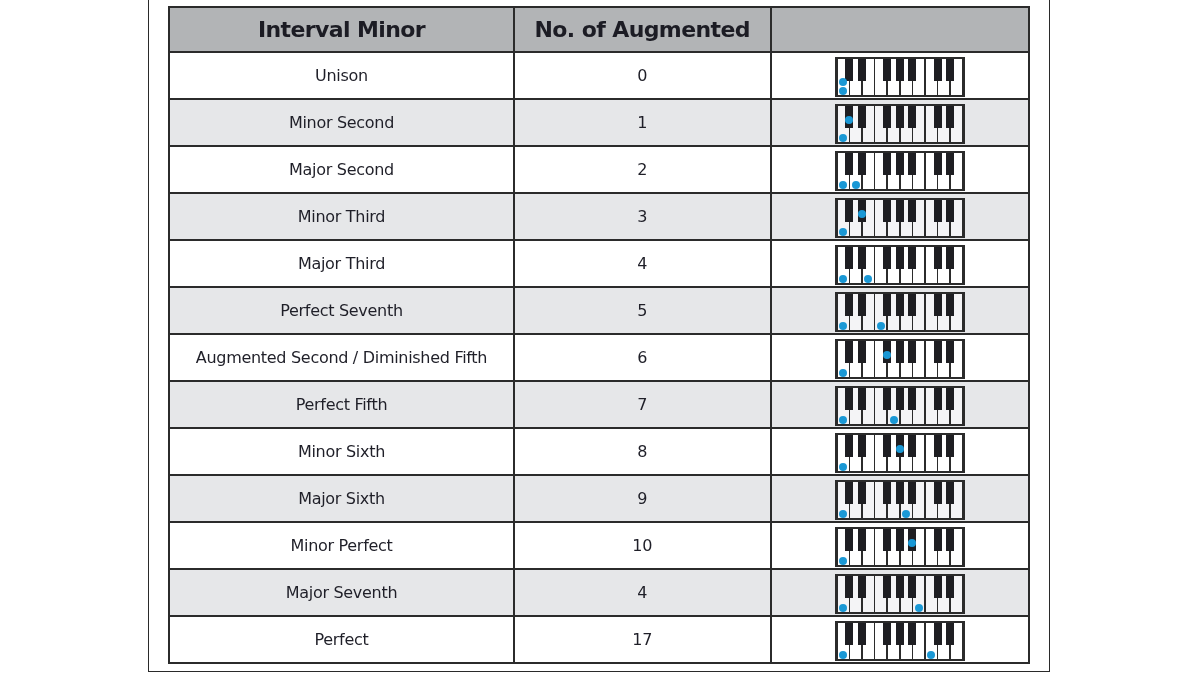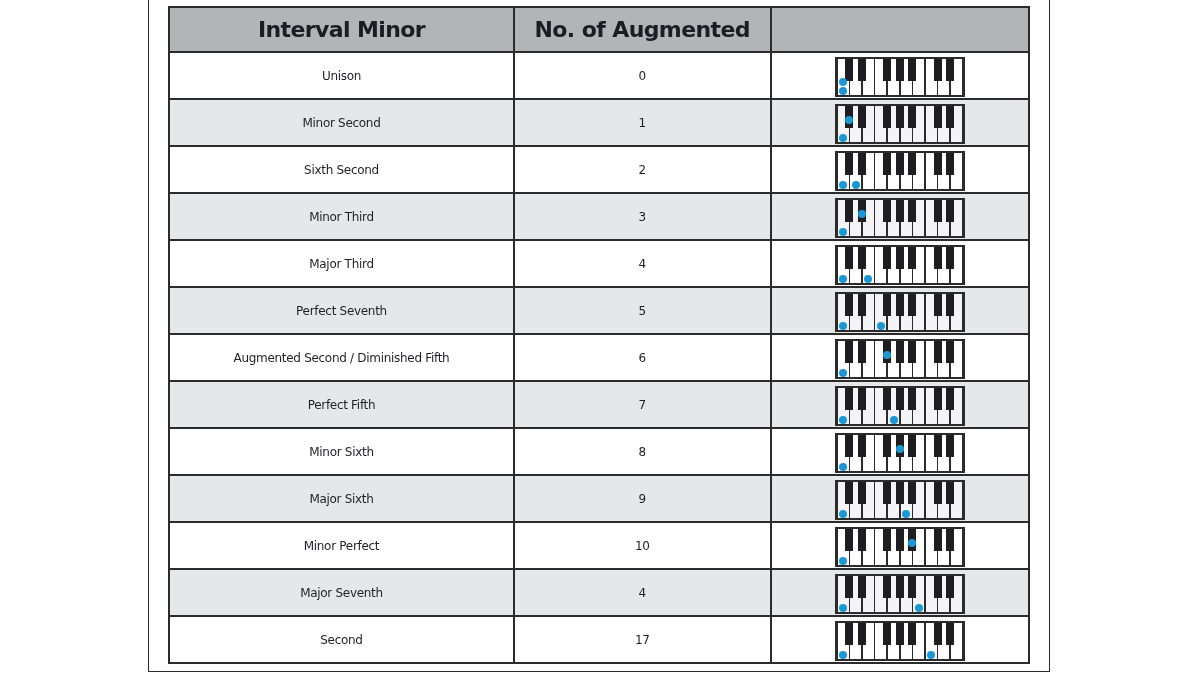--- a/index.html
+++ b/index.html
@@ -1,21 +1,21 @@
 <!DOCTYPE html>
 <html><head>
 <meta charset="utf-8">
 <style>
   html, body { margin:0; padding:0; background:#ffffff; }
   body { width:1200px; height:675px; position:relative; overflow:hidden; font-family:"DejaVu Sans", sans-serif; }
   .frame { position:absolute; left:148px; top:-2px; width:902px; height:674px; border:1px solid #2a2a2a; box-sizing:border-box; background:#fff; }
   table.iv { position:absolute; left:168px; top:6px; width:862px; border-collapse:collapse; }
   table.iv th, table.iv td { border:2px solid #2b2b2b; text-align:center; padding:0; }
   table.iv th { background:#b2b4b6; height:43px; font-size:22px; font-weight:bold; color:#1c1c24; letter-spacing:-0.6px; }
-  table.iv td { height:45px; font-size:12px; color:#1f1f28; letter-spacing:-0.3px; }
+  table.iv td { height:45px; font-size:16px; color:#1f1f28; letter-spacing:-0.3px; }
   table.iv tr.alt td { background:#e6e7e9; }
   .c1 { width:344px; } .c2 { width:255px; } .c3 { width:257px; }
   .kb { display:inline-block; position:relative; width:130px; height:40px; border:2px solid #2b2b2b; box-sizing:border-box; background:#2b2b2b; vertical-align:middle; margin-top:2px; }
   .wk { position:absolute; top:0; bottom:0; width:11px; background:#ffffff; }
   tr.alt .wk { background:#f4f4f6; }
   .bk { position:absolute; top:0; height:22px; width:8px; background:#1e1e22; }
   .dot { position:absolute; width:8px; height:8px; border-radius:50%; background:#1a98d5; }
 </style>
 </head>
 <body>
@@ -35,21 +35,21 @@
         <td>Unison</td>
         <td>0</td>
         <td><div class="kb"><div class="wk" style="left: 0.8px;"></div><div class="wk" style="left: 13.4px;"></div><div class="wk" style="left: 26px;"></div><div class="wk" style="left: 38.6px;"></div><div class="wk" style="left: 51.2px;"></div><div class="wk" style="left: 63.8px;"></div><div class="wk" style="left: 76.4px;"></div><div class="wk" style="left: 89px;"></div><div class="wk" style="left: 101.6px;"></div><div class="wk" style="left: 114.2px;"></div><div class="bk" style="left: 8.6px;"></div><div class="bk" style="left: 21.2px;"></div><div class="bk" style="left: 46.4px;"></div><div class="bk" style="left: 59px;"></div><div class="bk" style="left: 71.6px;"></div><div class="bk" style="left: 96.8px;"></div><div class="bk" style="left: 109.4px;"></div><div class="dot" style="left: 2.5px; top: 19px;"></div><div class="dot" style="left: 2.5px; top: 28px;"></div></div></td>
       </tr>
       <tr class="alt">
         <td>Minor Second</td>
         <td>1</td>
         <td><div class="kb"><div class="wk" style="left: 0.8px;"></div><div class="wk" style="left: 13.4px;"></div><div class="wk" style="left: 26px;"></div><div class="wk" style="left: 38.6px;"></div><div class="wk" style="left: 51.2px;"></div><div class="wk" style="left: 63.8px;"></div><div class="wk" style="left: 76.4px;"></div><div class="wk" style="left: 89px;"></div><div class="wk" style="left: 101.6px;"></div><div class="wk" style="left: 114.2px;"></div><div class="bk" style="left: 8.6px;"></div><div class="bk" style="left: 21.2px;"></div><div class="bk" style="left: 46.4px;"></div><div class="bk" style="left: 59px;"></div><div class="bk" style="left: 71.6px;"></div><div class="bk" style="left: 96.8px;"></div><div class="bk" style="left: 109.4px;"></div><div class="dot" style="left: 2.5px; top: 28px;"></div><div class="dot" style="left: 8.6px; top: 10px;"></div></div></td>
       </tr>
       <tr>
-        <td>Sixth Second</td>
+        <td>Major Second</td>
         <td>2</td>
         <td><div class="kb"><div class="wk" style="left: 0.8px;"></div><div class="wk" style="left: 13.4px;"></div><div class="wk" style="left: 26px;"></div><div class="wk" style="left: 38.6px;"></div><div class="wk" style="left: 51.2px;"></div><div class="wk" style="left: 63.8px;"></div><div class="wk" style="left: 76.4px;"></div><div class="wk" style="left: 89px;"></div><div class="wk" style="left: 101.6px;"></div><div class="wk" style="left: 114.2px;"></div><div class="bk" style="left: 8.6px;"></div><div class="bk" style="left: 21.2px;"></div><div class="bk" style="left: 46.4px;"></div><div class="bk" style="left: 59px;"></div><div class="bk" style="left: 71.6px;"></div><div class="bk" style="left: 96.8px;"></div><div class="bk" style="left: 109.4px;"></div><div class="dot" style="left: 2.5px; top: 28px;"></div><div class="dot" style="left: 15.1px; top: 28px;"></div></div></td>
       </tr>
       <tr class="alt">
         <td>Minor Third</td>
         <td>3</td>
         <td><div class="kb"><div class="wk" style="left: 0.8px;"></div><div class="wk" style="left: 13.4px;"></div><div class="wk" style="left: 26px;"></div><div class="wk" style="left: 38.6px;"></div><div class="wk" style="left: 51.2px;"></div><div class="wk" style="left: 63.8px;"></div><div class="wk" style="left: 76.4px;"></div><div class="wk" style="left: 89px;"></div><div class="wk" style="left: 101.6px;"></div><div class="wk" style="left: 114.2px;"></div><div class="bk" style="left: 8.6px;"></div><div class="bk" style="left: 21.2px;"></div><div class="bk" style="left: 46.4px;"></div><div class="bk" style="left: 59px;"></div><div class="bk" style="left: 71.6px;"></div><div class="bk" style="left: 96.8px;"></div><div class="bk" style="left: 109.4px;"></div><div class="dot" style="left: 2.5px; top: 28px;"></div><div class="dot" style="left: 21.2px; top: 10px;"></div></div></td>
       </tr>
       <tr>
         <td>Major Third</td>
@@ -85,18 +85,18 @@
         <td>Minor Perfect</td>
         <td>10</td>
         <td><div class="kb"><div class="wk" style="left: 0.8px;"></div><div class="wk" style="left: 13.4px;"></div><div class="wk" style="left: 26px;"></div><div class="wk" style="left: 38.6px;"></div><div class="wk" style="left: 51.2px;"></div><div class="wk" style="left: 63.8px;"></div><div class="wk" style="left: 76.4px;"></div><div class="wk" style="left: 89px;"></div><div class="wk" style="left: 101.6px;"></div><div class="wk" style="left: 114.2px;"></div><div class="bk" style="left: 8.6px;"></div><div class="bk" style="left: 21.2px;"></div><div class="bk" style="left: 46.4px;"></div><div class="bk" style="left: 59px;"></div><div class="bk" style="left: 71.6px;"></div><div class="bk" style="left: 96.8px;"></div><div class="bk" style="left: 109.4px;"></div><div class="dot" style="left: 2.5px; top: 28px;"></div><div class="dot" style="left: 71.6px; top: 10px;"></div></div></td>
       </tr>
       <tr class="alt">
         <td>Major Seventh</td>
         <td>4</td>
         <td><div class="kb"><div class="wk" style="left: 0.8px;"></div><div class="wk" style="left: 13.4px;"></div><div class="wk" style="left: 26px;"></div><div class="wk" style="left: 38.6px;"></div><div class="wk" style="left: 51.2px;"></div><div class="wk" style="left: 63.8px;"></div><div class="wk" style="left: 76.4px;"></div><div class="wk" style="left: 89px;"></div><div class="wk" style="left: 101.6px;"></div><div class="wk" style="left: 114.2px;"></div><div class="bk" style="left: 8.6px;"></div><div class="bk" style="left: 21.2px;"></div><div class="bk" style="left: 46.4px;"></div><div class="bk" style="left: 59px;"></div><div class="bk" style="left: 71.6px;"></div><div class="bk" style="left: 96.8px;"></div><div class="bk" style="left: 109.4px;"></div><div class="dot" style="left: 2.5px; top: 28px;"></div><div class="dot" style="left: 78.1px; top: 28px;"></div></div></td>
       </tr>
       <tr>
-        <td>Second</td>
+        <td>Perfect</td>
         <td>17</td>
         <td><div class="kb"><div class="wk" style="left: 0.8px;"></div><div class="wk" style="left: 13.4px;"></div><div class="wk" style="left: 26px;"></div><div class="wk" style="left: 38.6px;"></div><div class="wk" style="left: 51.2px;"></div><div class="wk" style="left: 63.8px;"></div><div class="wk" style="left: 76.4px;"></div><div class="wk" style="left: 89px;"></div><div class="wk" style="left: 101.6px;"></div><div class="wk" style="left: 114.2px;"></div><div class="bk" style="left: 8.6px;"></div><div class="bk" style="left: 21.2px;"></div><div class="bk" style="left: 46.4px;"></div><div class="bk" style="left: 59px;"></div><div class="bk" style="left: 71.6px;"></div><div class="bk" style="left: 96.8px;"></div><div class="bk" style="left: 109.4px;"></div><div class="dot" style="left: 2.5px; top: 28px;"></div><div class="dot" style="left: 90.7px; top: 28px;"></div></div></td>
       </tr>
     </tbody>
 </table>
 
 </body></html>

